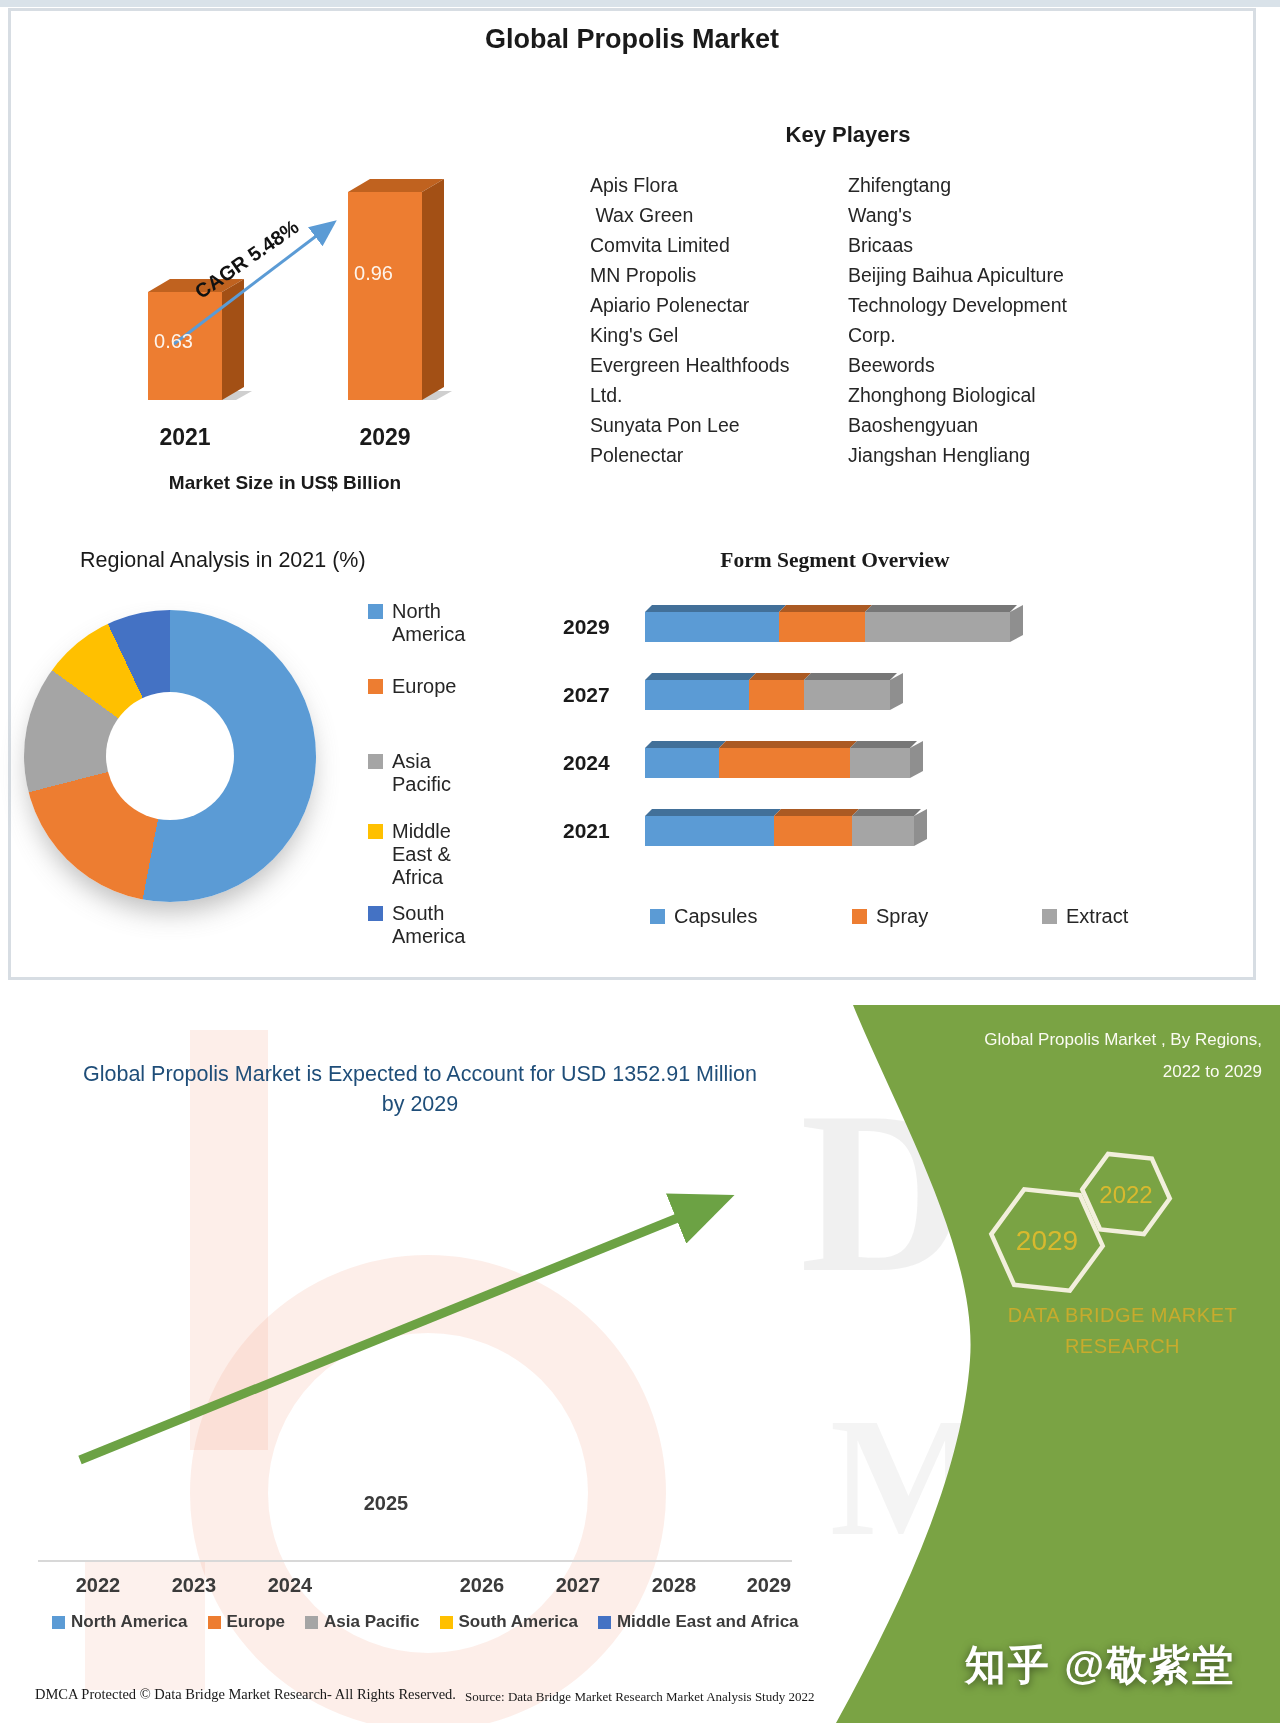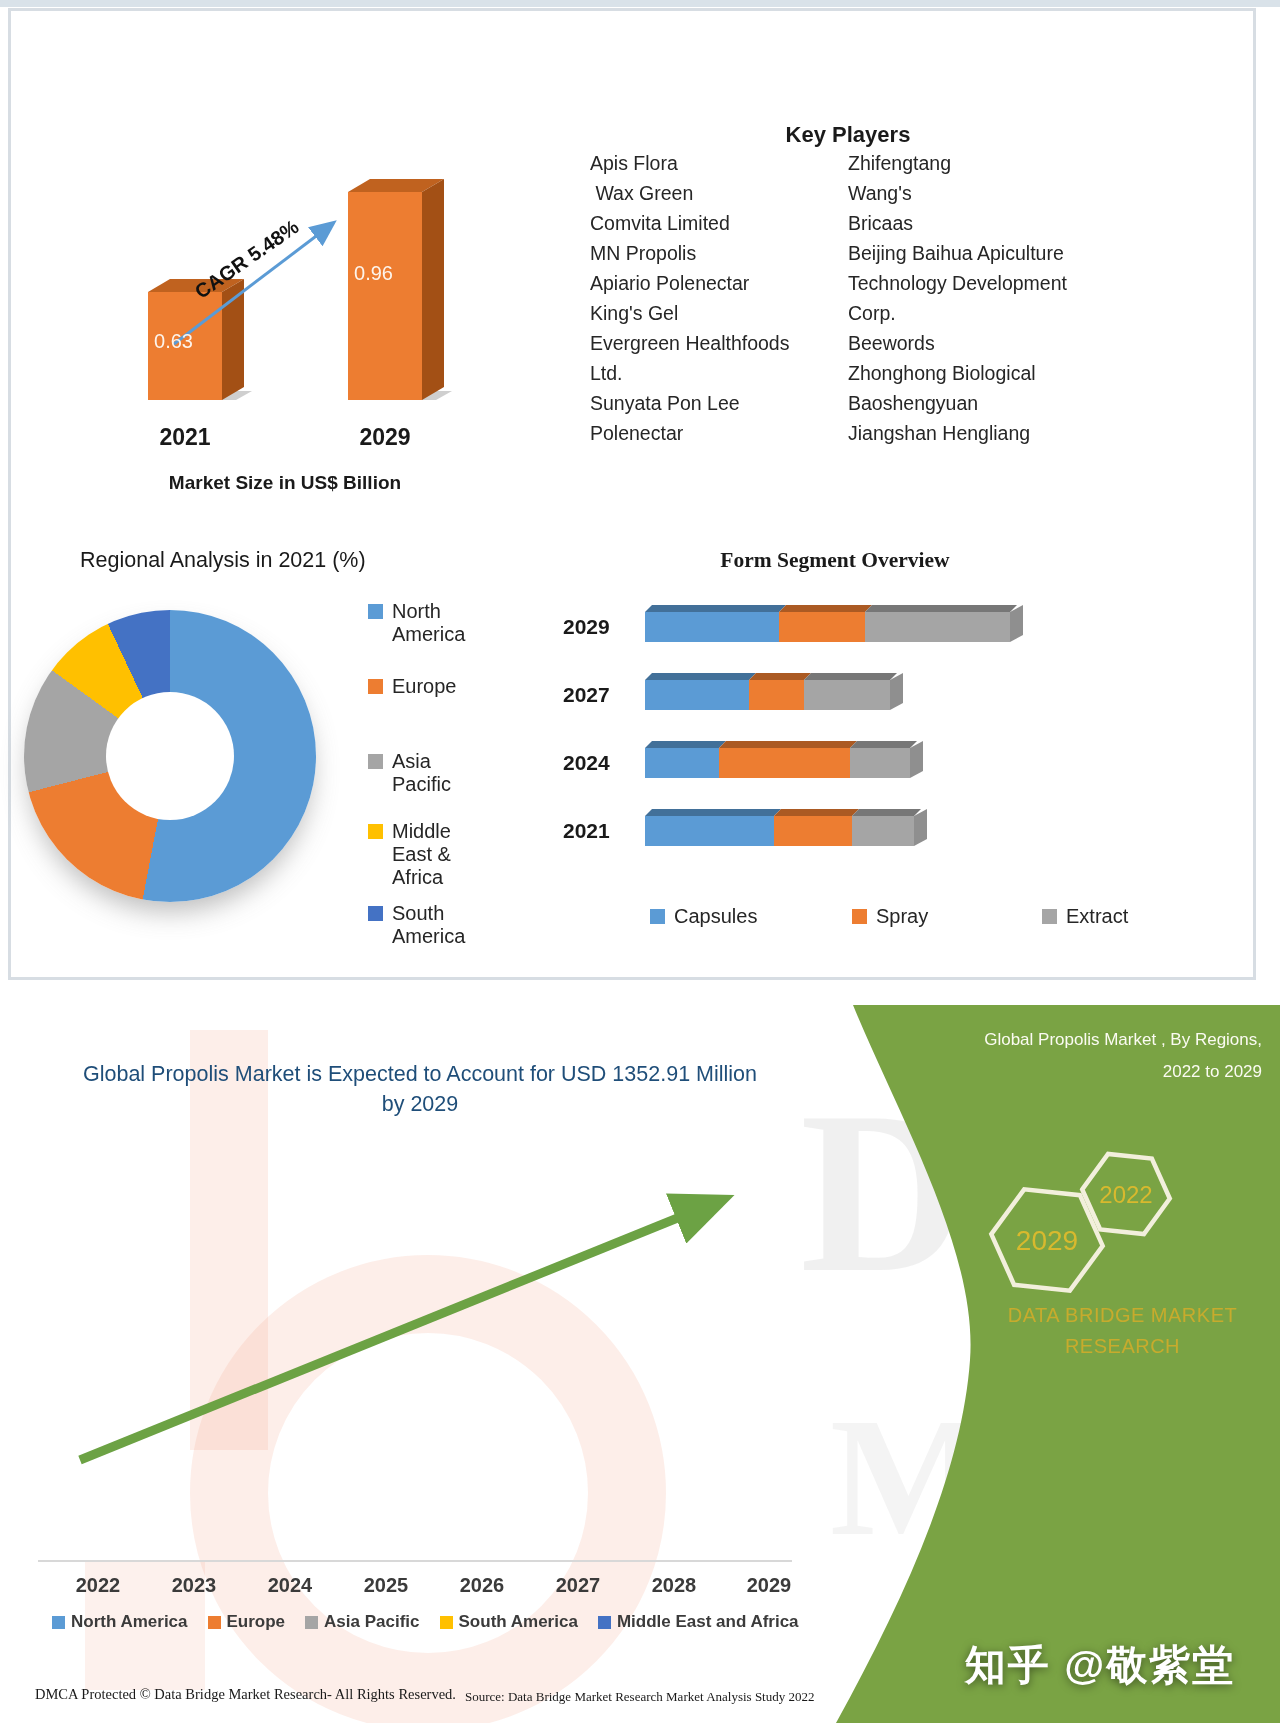--- a/index.html
+++ b/index.html
@@ -12,21 +12,21 @@
   #toppanel{left:8px;top:8px;width:1248px;height:972px;background:#fff;border:3px solid #d7dde3;box-sizing:border-box;}
   #main-title{left:8px;top:24px;width:1248px;text-align:center;font-size:27px;font-weight:bold;color:#1a1a1a;}
   
   .barval{width:51px;text-align:center;color:#fdf4ec;font-size:20px;}
   .yearlbl{width:90px;text-align:center;font-size:23px;font-weight:bold;color:#1a1a1a;}
   #ms-caption{left:115px;top:472px;width:340px;text-align:center;font-size:19px;font-weight:bold;color:#1a1a1a;}
   #cagr{left:158px;top:248px;width:178px;text-align:center;font-size:20px;font-weight:bold;color:#111;
         transform:rotate(-35deg);}
   
   #kp{left:548px;top:122px;width:600px;}
-  #kp-title{text-align:center;font-size:22px;font-weight:bold;color:#1a1a1a;}
+  #kp-title{text-align:center;font-size:22px;font-weight:bold;color:#1a1a1a;margin-bottom:22px;}
   .kp-cols{display:flex;}
   .kp-col{list-style:none;margin:0;padding:0;font-size:19.5px;color:#262626;}
   .kp-col li{line-height:30px;white-space:pre;}
   #kp-col1{width:300px;padding-left:42px;box-sizing:border-box;}
   #kp-col2{width:258px;}
   
   #reg-title{left:80px;top:548px;width:360px;font-size:21.5px;font-weight:normal;color:#1a1a1a;}
   #donut{left:24px;top:610px;width:292px;height:292px;border-radius:50%;
          box-shadow:0 14px 26px -4px rgba(110,110,110,.45);}
   #donut-hole{position:absolute;left:82px;top:82px;width:128px;height:128px;border-radius:50%;background:#fff;}
@@ -68,20 +68,21 @@
   svg{overflow:visible;}
 </style>
 </head>
 <body>
 
 <div id="canvas">
 
   <div id="topstrip" class="abs"></div>
 
   <div id="toppanel" class="abs"></div>
+  <div id="main-title" class="abs">Global Propolis Market</div>
 
   <svg id="ms-chart" class="abs" style="left:0;top:0;" width="520" height="520" viewBox="0 0 520 520">
 
     <polygon points="156,400 236,400 252,391 172,391" fill="#cfcfcf"></polygon>
     <polygon points="356,400 436,400 452,391 372,391" fill="#cfcfcf"></polygon>
 
     <polygon points="148,292 170,279 244,279 222,292" fill="#c0621f"></polygon>
     <polygon points="222,292 244,279 244,387 222,400" fill="#a35015"></polygon>
     <rect x="148" y="292" width="74" height="108" fill="#ED7D31"></rect>
 
@@ -226,21 +227,21 @@
 
   <div class="headline abs" style="top:1062px;">Global Propolis Market is Expected to Account for USD 1352.91 Million</div>
   <div class="headline abs" style="top:1092px;">by 2029</div>
 
   <div id="bars2" class="abs" style="left:0;top:0;"></div>
   <div class="abs" style="left:38px;top:1560px;width:754px;height:2px;background:#d8d8d8;"></div>
   <div id="xlabels" class="abs" style="left:0;top:0;">
       <div class="xlab" style="left: 63px; top: 1574px;">2022</div>
       <div class="xlab" style="left: 159px; top: 1574px;">2023</div>
       <div class="xlab" style="left: 255px; top: 1574px;">2024</div>
-      <div class="xlab" style="left: 351px; top: 1574px;">2025</div>
+      <div class="xlab" style="left: 351px; top: 1492px;">2025</div>
       <div class="xlab" style="left: 447px; top: 1574px;">2026</div>
       <div class="xlab" style="left: 543px; top: 1574px;">2027</div>
       <div class="xlab" style="left: 639px; top: 1574px;">2028</div>
       <div class="xlab" style="left: 734px; top: 1574px;">2029</div>
     </div>
   <svg class="abs" style="left:0;top:0;" width="1280" height="1723" viewBox="0 0 1280 1723" pointer-events="none">
     <defs>
       <marker id="greenhead" markerWidth="7" markerHeight="6" refX="5.5" refY="3" orient="auto">
         <polygon points="0,0 7,3 0,6" fill="#6CA244"></polygon>
       </marker>

